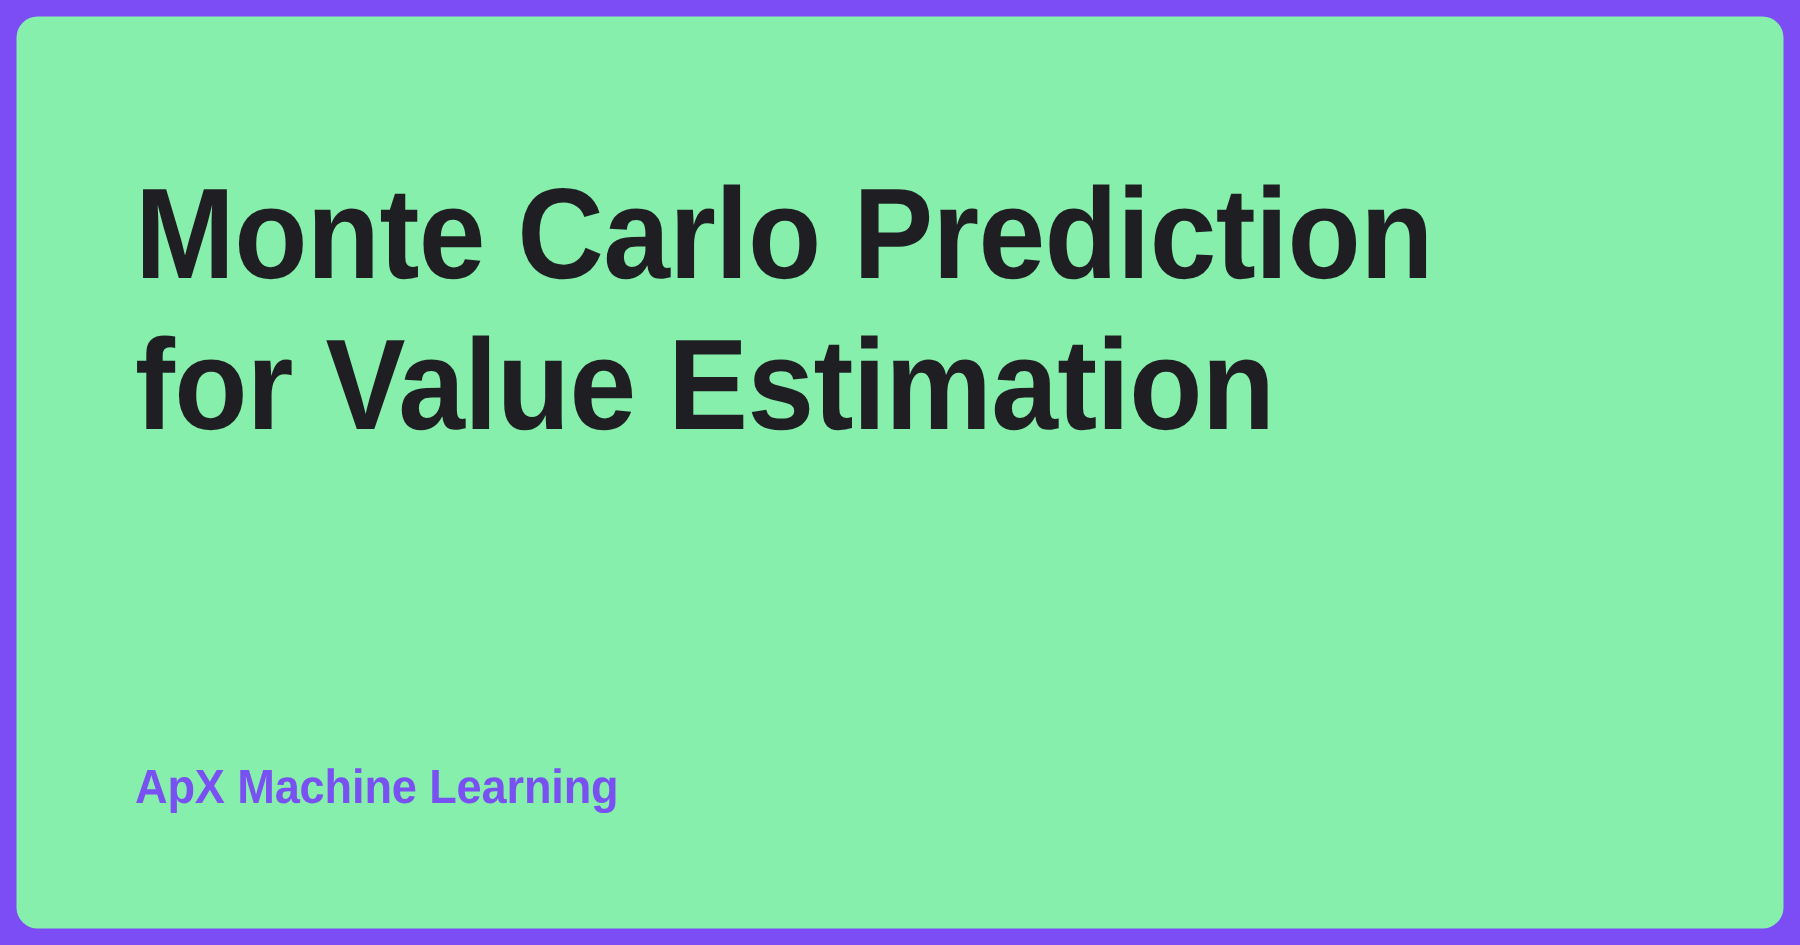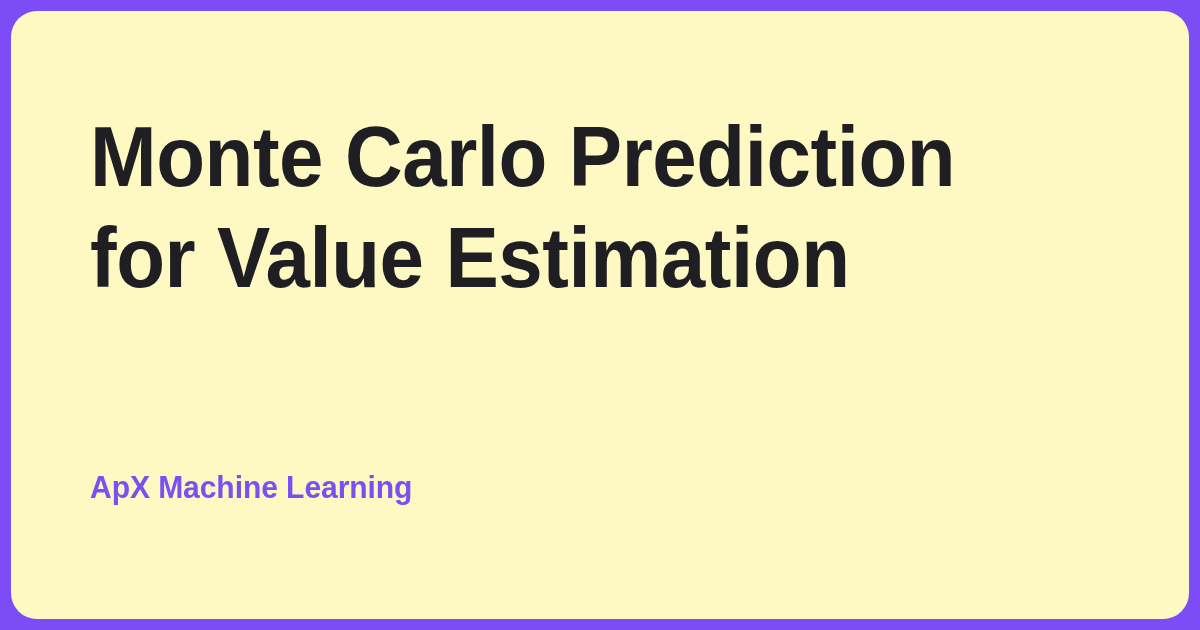--- a/index.html
+++ b/index.html
@@ -22,22 +22,22 @@
     height: 630px;
     background: #7c4df5;
     padding: 11px;
   }
 
   .og-card-inner {
     position: relative;
     box-sizing: border-box;
     width: 100%;
     height: 100%;
-    background: #fef9c3;
-    border-radius: 26px;
+    background: #86efac;
+    border-radius: 14px;
     overflow: hidden;
   }
 
   .content {
     position: absolute;
     left: 79px;          
     right: 79px;
     top: 0;
     bottom: 0;
   }
@@ -59,21 +59,21 @@
     color: #1f1f23;
     white-space: pre-line;
     font-stretch: condensed;
     transform: scaleX(0.93);
     transform-origin: left top;
   }
 
   .brand-block {
     position: absolute;
     left: 0;
-    top: 456px;
+    top: 493px;
   }
 
   .brand {
     margin: 0;
     font-family: "Liberation Sans Narrow", "Liberation Sans", "DejaVu Sans Condensed", "DejaVu Sans", sans-serif;
     font-size: 32px;
     font-weight: 700;
     line-height: 40px;
     letter-spacing: -0.1px;
     color: #7950f2;

